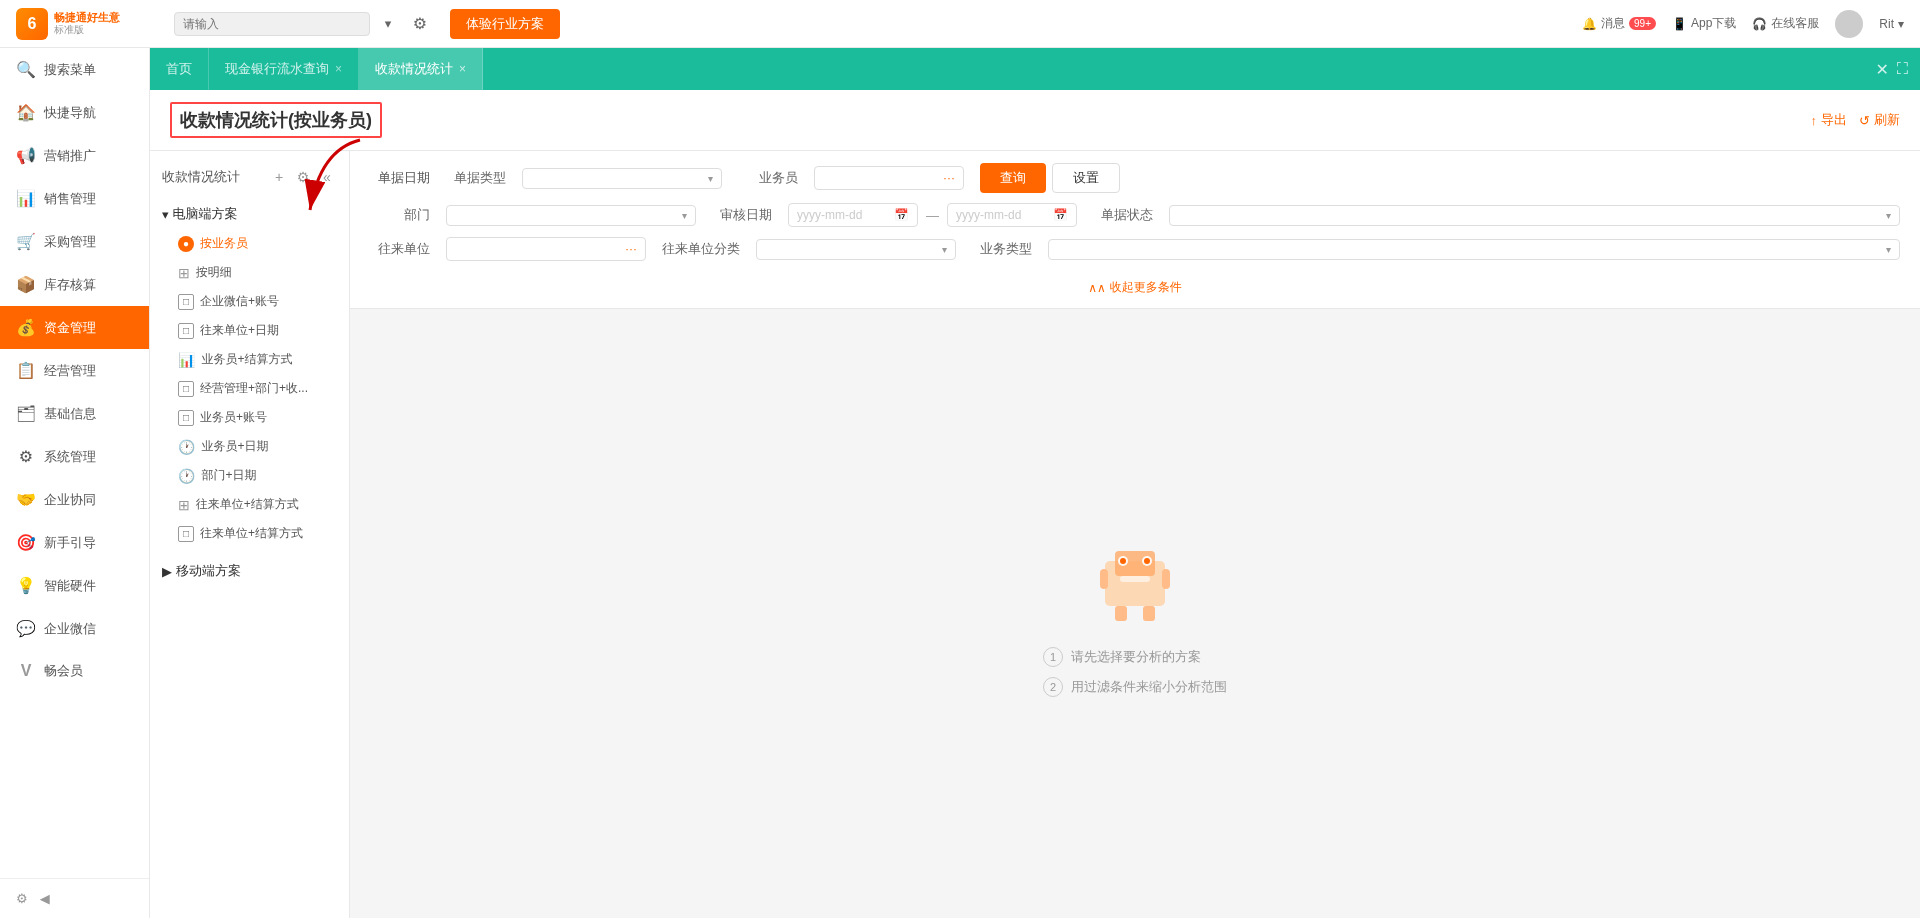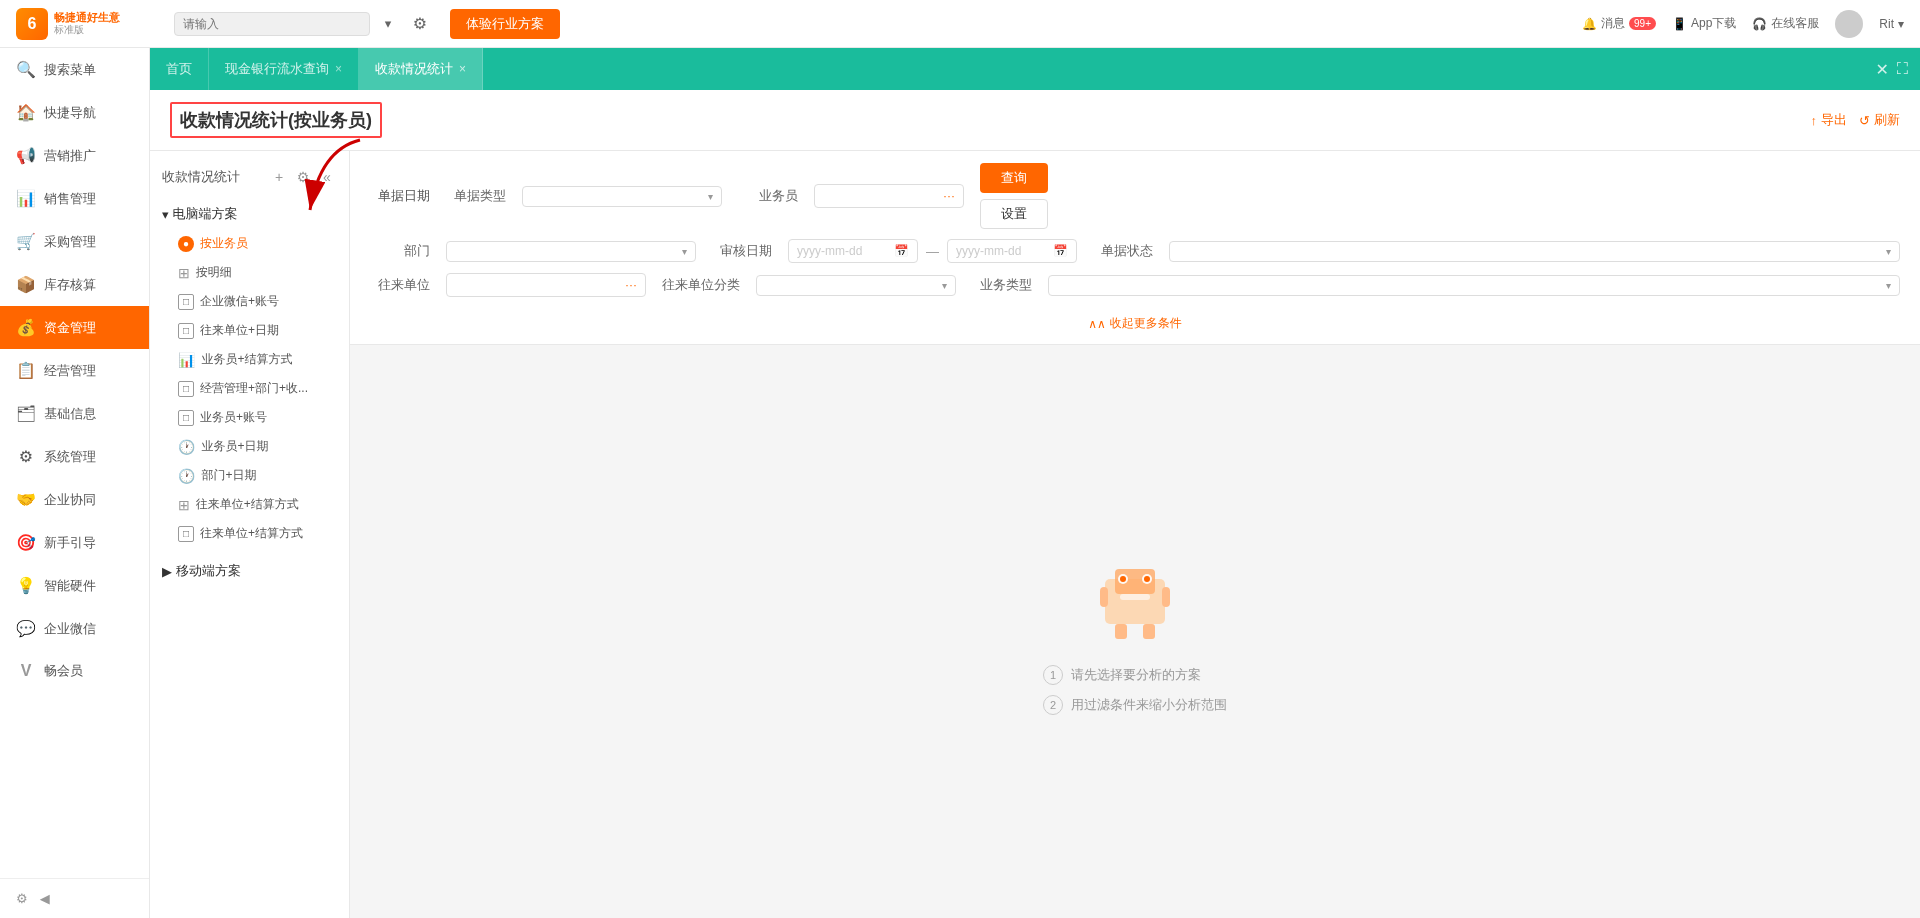--- a/index.html
+++ b/index.html
@@ -392,21 +392,21 @@
       background: #fff;
       color: #333;
       border: 1px solid #ddd;
       border-radius: 4px;
       padding: 5px 20px;
       font-size: 13px;
       cursor: pointer;
     }
     .filter-actions {
       display: flex;
-      flex-direction: column;
+      flex-direction: row;
       gap: 6px;
     }
     .section-label {
       color: #555;
       font-size: 13px;
       min-width: 60px;
     }
 
     
     .results-area {

